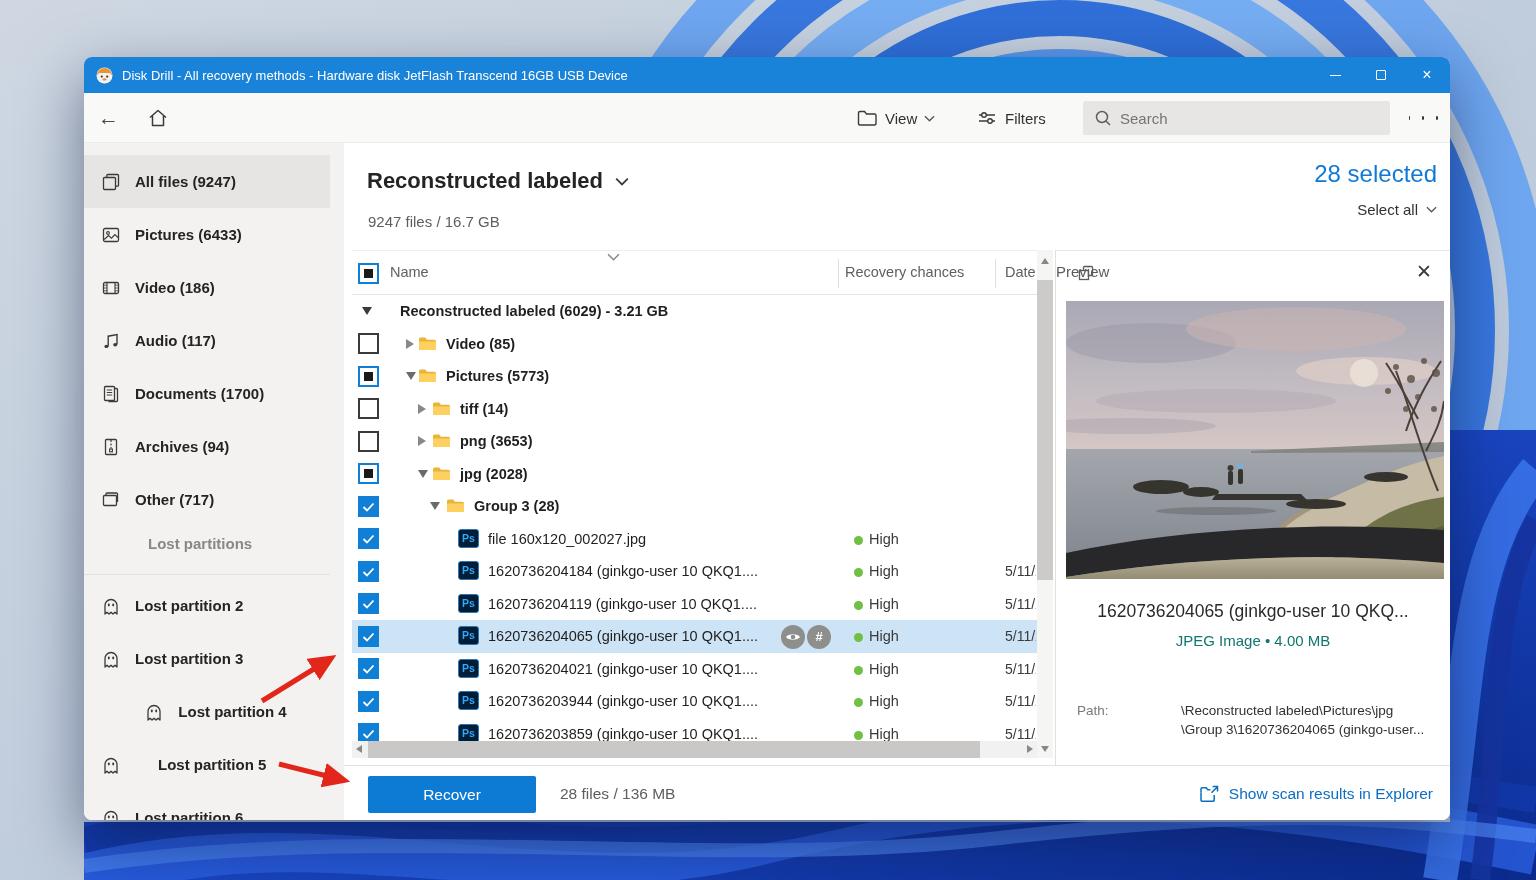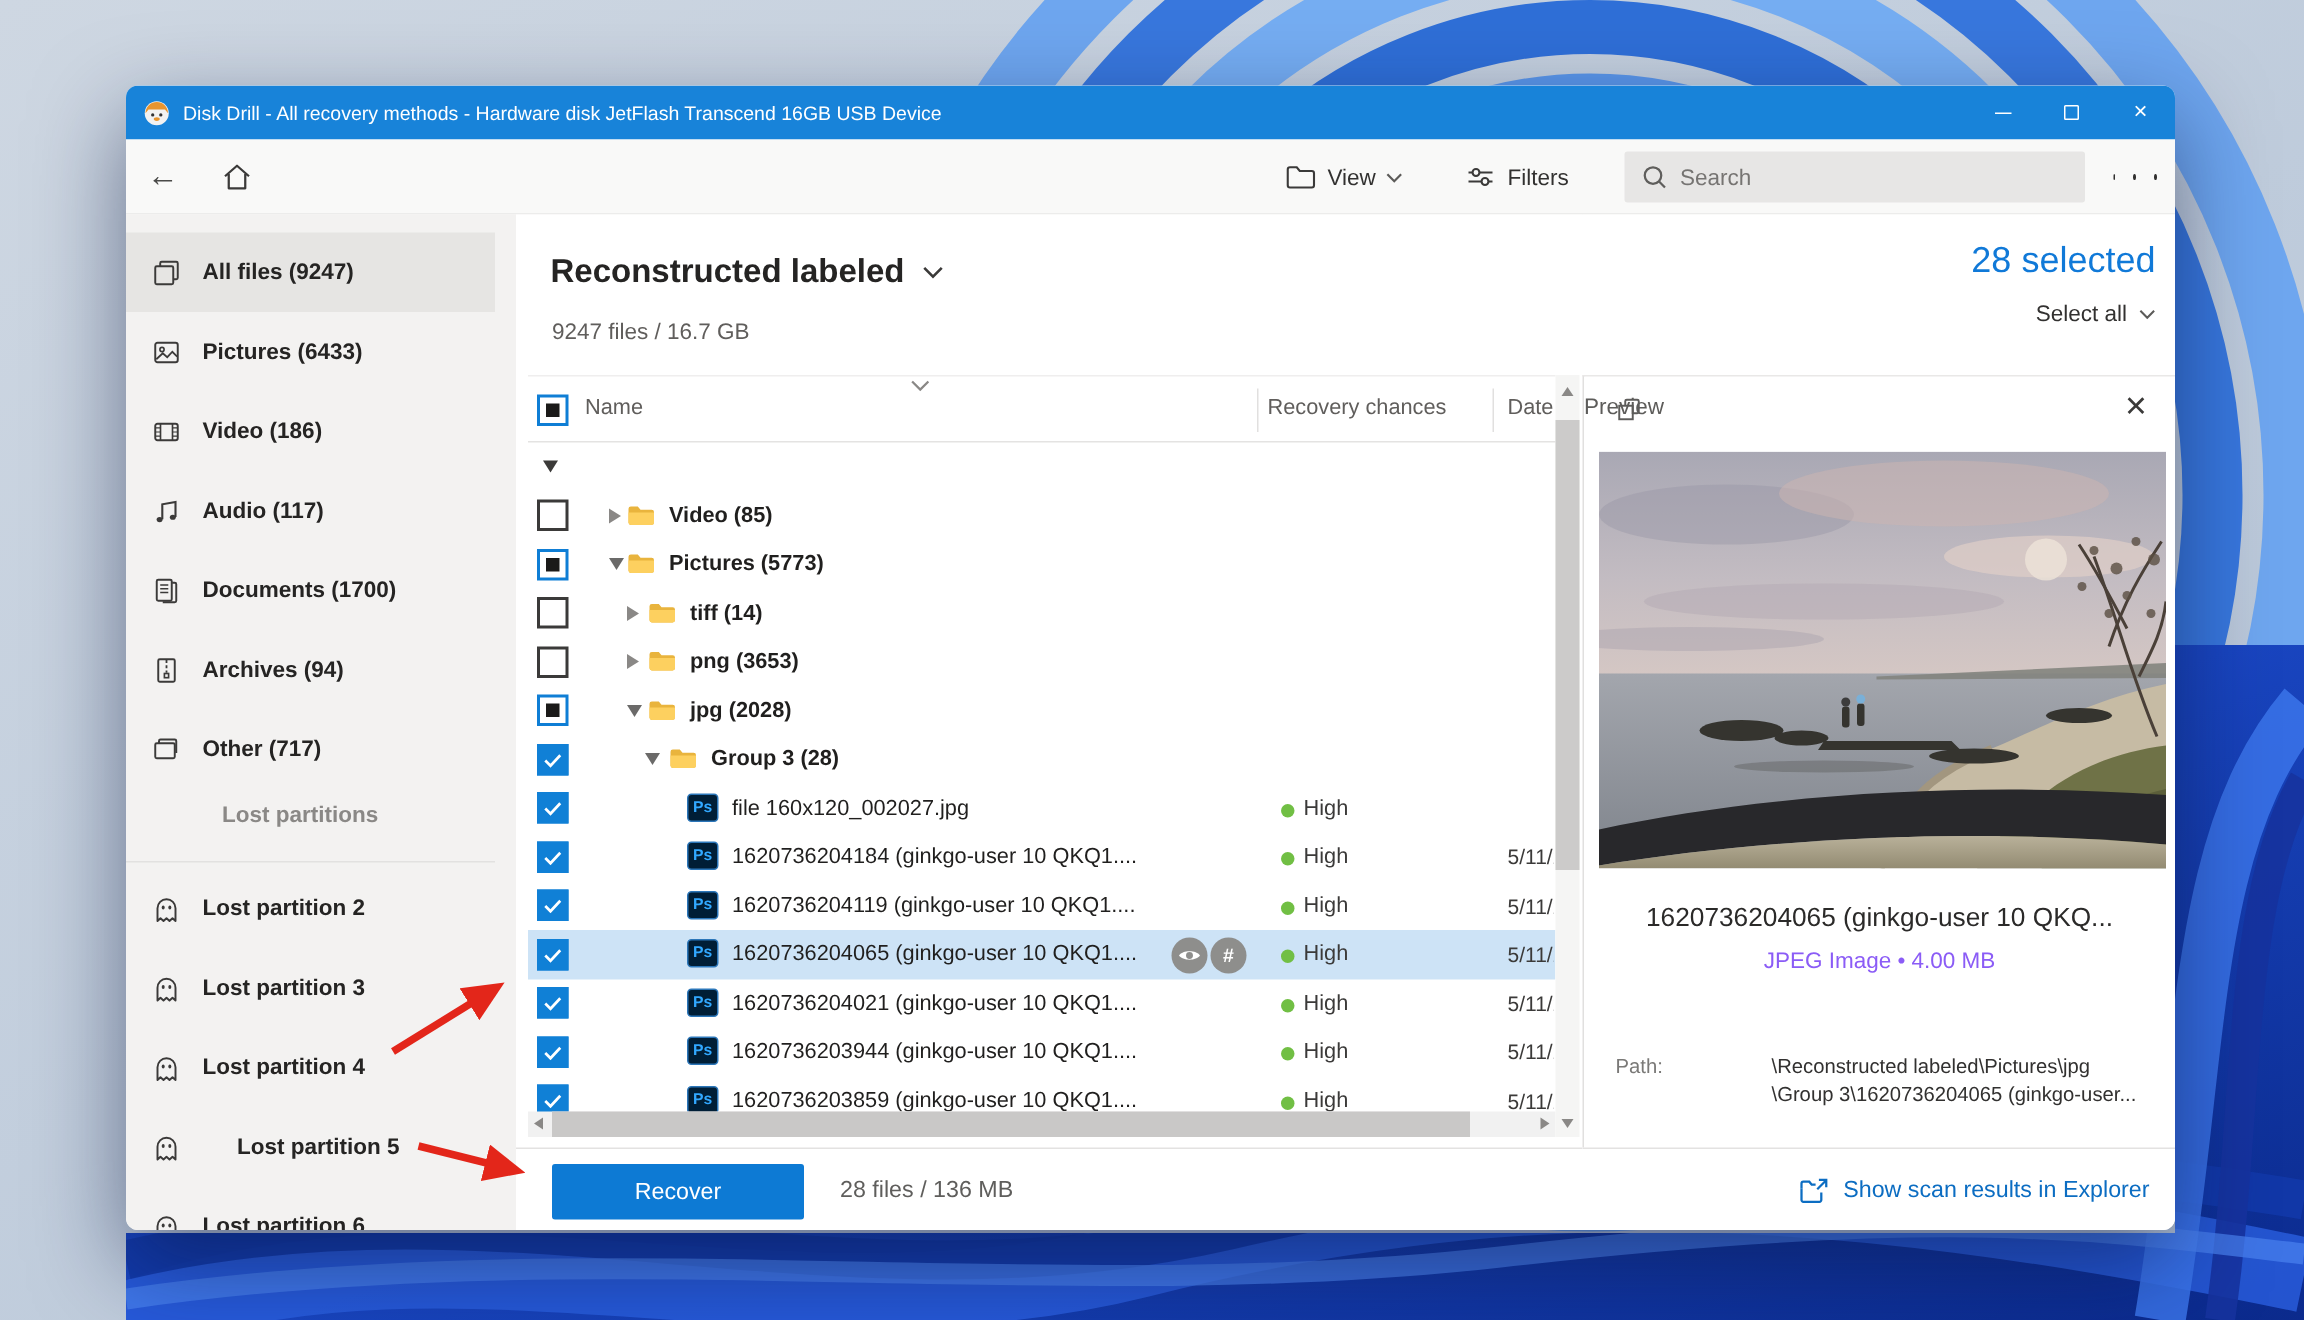--- a/index.html
+++ b/index.html
@@ -110,21 +110,21 @@
   .sum{position:absolute;left:216px;top:0;line-height:55px;font-size:15.5px;color:#5f5e5c;}
 
   
   .ppane{position:absolute;left:0;top:107px;bottom:55px;right:0;border-left:1px solid #e1e0df;border-top:1px solid #e9e8e7;}
   .phead{position:absolute;left:0;top:0;right:0;height:45px;}
   .phead .ptext{position:absolute;left:0;right:0;top:12px;text-align:left;font-size:15px;color:#5d5c5a;}
   .popout{position:absolute;left:20px;top:12px;}
   .pclose{position:absolute;right:14px;top:9px;font-size:19px;color:#3b3a39;line-height:1;padding:2px 4px;}
   .pimg{position:absolute;left:10px;top:50px;width:378px;height:278px;overflow:hidden;}
   .ptitle{position:absolute;left:8px;right:8px;top:350px;text-align:center;font-size:17.5px;color:#2b2a29;white-space:nowrap;overflow:hidden;}
-  .pmeta{position:absolute;left:0;right:0;top:381px;text-align:center;font-size:15px;color:#8b5cf6;}
+  .pmeta{position:absolute;left:0;right:0;top:381px;text-align:center;font-size:15px;color:#0f766e;}
   .prow{position:absolute;left:21px;right:8px;font-size:13.5px;line-height:19px;}
   .prow .plabel{color:#7a7977;display:inline-block;width:104px;vertical-align:top;}
   .prow .pval{color:#323130;display:inline-block;white-space:pre-line;max-width:265px;}
   .prow1{top:425px;}
   .prow2{top:450px;}
   .pfooter{position:absolute;left:0;right:0;bottom:0;height:55px;border-top:1px solid #e3e2e1;}
   .plink{position:absolute;right:17px;top:0;height:55px;display:flex;align-items:center;gap:9px;color:#0c6dc2;font-size:15.5px;white-space:nowrap;}
 </style>
 </head>
 <body>
@@ -315,21 +315,21 @@
         <div class="side-item" style="top: 489px;">
           <span class="sicon">
             <svg class="block" width="22" height="22" viewBox="0 0 22 22">
               <path d="M5,19 v-8.5 a6,6 0 0 1 12,0 V19 l-2-1.8 -2,1.8 -2-1.8 -2,1.8 -2-1.8 z" fill="none" stroke="#3b3a39" stroke-width="1.3" stroke-linejoin="round"></path>
               <ellipse cx="8.8" cy="10" rx="1" ry="1.4" fill="#3b3a39"></ellipse>
               <ellipse cx="13.2" cy="10" rx="1" ry="1.4" fill="#3b3a39"></ellipse>
             </svg>
           </span>
           <span class="slabel">Lost partition 3</span>
         </div>
-        <div class="side-item" style="top: 542px;">
+        <div class="side-item" style="top: 542px; justify-content: center;">
           <span class="sicon">
             <svg class="block" width="22" height="22" viewBox="0 0 22 22">
               <path d="M5,19 v-8.5 a6,6 0 0 1 12,0 V19 l-2-1.8 -2,1.8 -2-1.8 -2,1.8 -2-1.8 z" fill="none" stroke="#3b3a39" stroke-width="1.3" stroke-linejoin="round"></path>
               <ellipse cx="8.8" cy="10" rx="1" ry="1.4" fill="#3b3a39"></ellipse>
               <ellipse cx="13.2" cy="10" rx="1" ry="1.4" fill="#3b3a39"></ellipse>
             </svg>
           </span>
           <span class="slabel">Lost partition 4</span>
         </div>
         <div class="side-item" style="top: 595px; gap: 23px;">
@@ -391,20 +391,21 @@
           </span>
         <span class="th-name">Name</span>
         <i class="th-sep1"></i>
         <span class="th-rec">Recovery chances</span>
         <i class="th-sep2"></i>
         <span class="th-date">Date</span>
       </div>
       <div class="rows" id="rows">
           <div class="trow">
             <span class="tw exp dark" style="left: 10px;"></span>
+            <span class="lbl b" style="left: 48px;">Reconstructed labeled (6029) - 3.21 GB</span>
           </div>
           <div class="trow">
             <span class="cb rowcb empty"></span>
             <span class="tw col" style="left: 54px;"></span>
             <span class="ficon" style="left: 66px;">
               <svg class="block" width="19" height="15" viewBox="0 0 19 15">
                 <path d="M1,3.2 a1.6,1.6 0 0 1 1.6-1.6 h4.6 l1.8,2.2 h7.4 a1.6,1.6 0 0 1 1.6,1.6 v7 a1.6,1.6 0 0 1 -1.6,1.6 H2.6 A1.6,1.6 0 0 1 1,12.4 z" fill="#e9b43d"></path>
                 <path d="M1,5.6 h17 v6.8 a1.6,1.6 0 0 1 -1.6,1.6 H2.6 A1.6,1.6 0 0 1 1,12.4 z" fill="#fdd05f"></path>
               </svg>
             </span>

